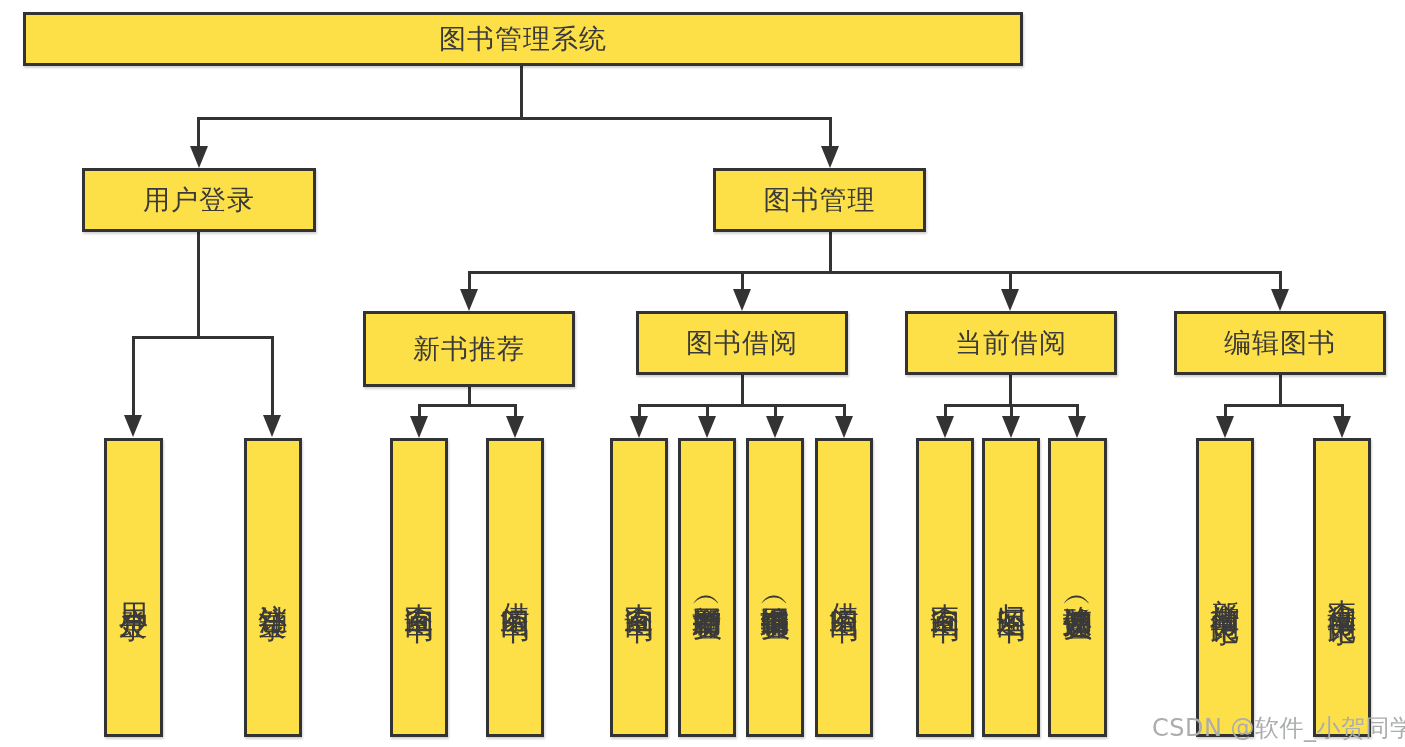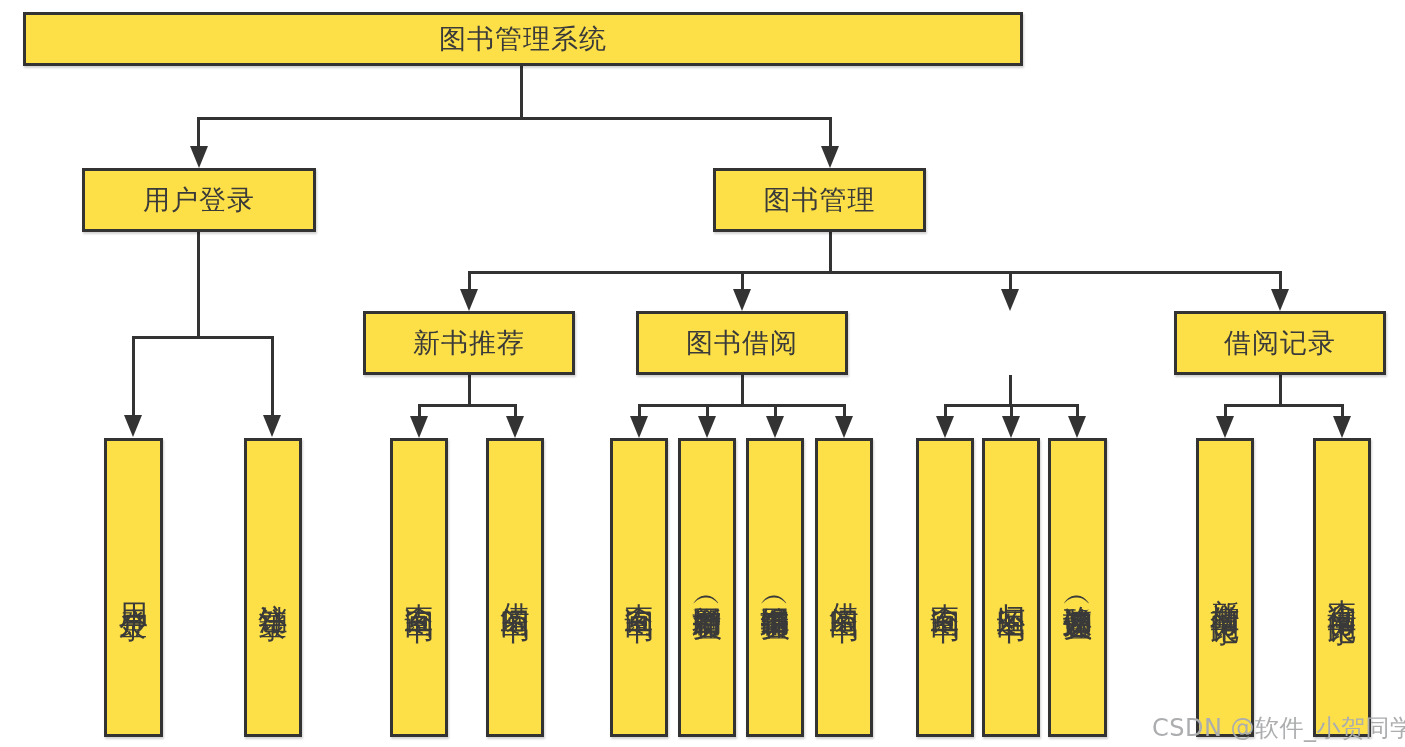--- a/index.html
+++ b/index.html
@@ -90,28 +90,31 @@
   <div class="hline" style="left:468px; top:271px; width:813px;"></div>
   <div class="vline" style="left:468px; top:271px; height:20px;"></div>
   <div class="arrow" style="left:460px; top:289px;"></div>
   <div class="vline" style="left:741px; top:271px; height:20px;"></div>
   <div class="arrow" style="left:733px; top:289px;"></div>
   <div class="vline" style="left:1009px; top:271px; height:20px;"></div>
   <div class="arrow" style="left:1001px; top:289px;"></div>
   <div class="vline" style="left:1279px; top:271px; height:20px;"></div>
   <div class="arrow" style="left:1271px; top:289px;"></div>
 
-  <div class="node" style="left:363px; top:311px; width:212px; height:64px;">
+  <div class="node" style="left:363px; top:311px; width:212px; height:76px;">
     <span>新书推荐</span>
   </div>
   <div class="node" style="left:636px; top:311px; width:212px; height:64px;align-items:center;">
     <span>图书借阅</span>
   </div>
+  <div class="node" style="left:905px; top:311px; width:212px; height:64px;">
+    <span>当前借阅</span>
+  </div>
   <div class="node" style="left:1174px; top:311px; width:212px; height:64px;">
-    <span>借阅记录</span>
+    <span>编辑图书</span>
   </div>
 
   <div class="vline" style="left:468px; top:375px; height:32px;"></div>
   <div class="hline" style="left:418px; top:404px; width:99px;"></div>
   <div class="vline" style="left:418px; top:404px; height:14px;"></div>
   <div class="arrow" style="left:410px; top:416px;"></div>
   <div class="vline" style="left:514px; top:404px; height:14px;"></div>
   <div class="arrow" style="left:506px; top:416px;"></div>
 
   <div class="vline" style="left:741px; top:375px; height:32px;"></div>

